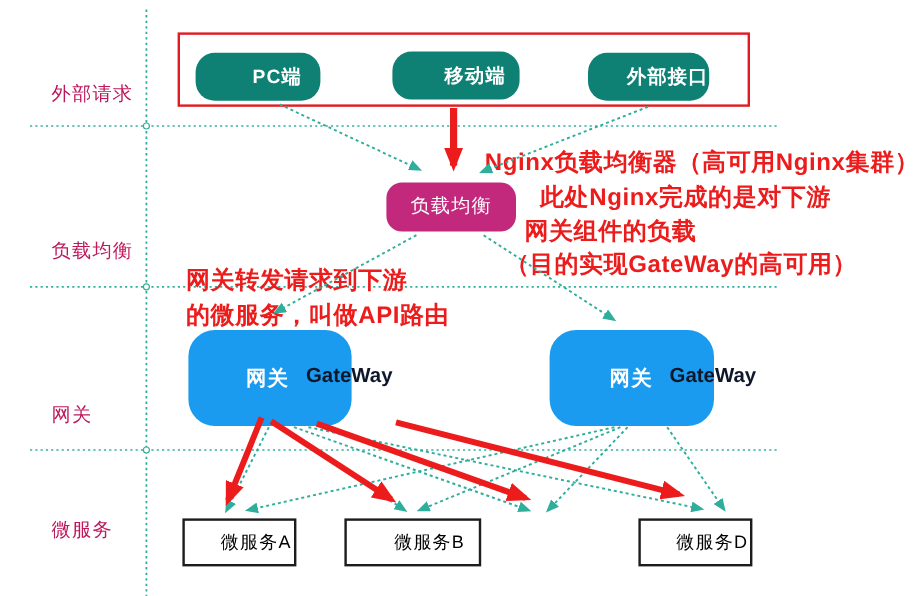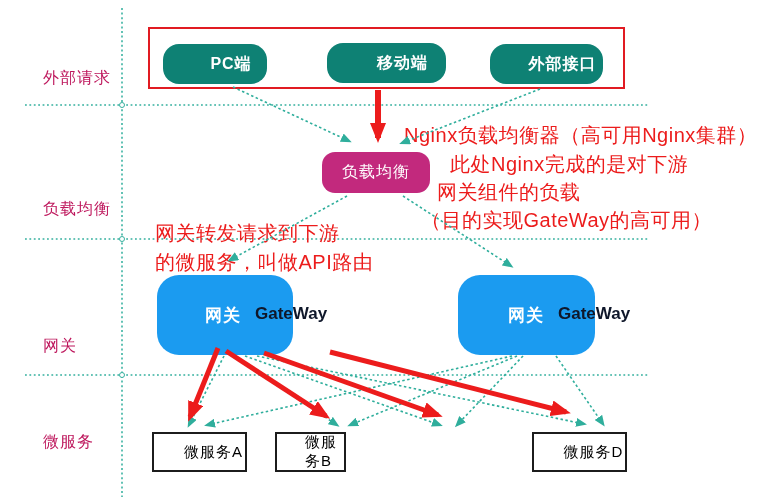--- a/index.html
+++ b/index.html
@@ -33,21 +33,21 @@
     display:flex; gap:14px; white-space:nowrap; font-size:17px; font-weight:bold; }
   .gw-zh { color:#ffffff; letter-spacing:1px; }
   .gw-en { color:#0f172a; }
 
   
   .svc-box { position:absolute; height:40px; background:#ffffff;
     border:2px solid #1c1c1c; color:#000000; font-size:15px;
     display:flex; align-items:center; justify-content:center; letter-spacing:1px;padding-left:28px; }
 
   
-  .anno { position:absolute; color:#ec1c1c; font-weight:normal; font-size:20px;
+  .anno { position:absolute; color:#ec1c1c; font-weight:bold; font-size:20px;
     white-space:nowrap; letter-spacing:0.5px; }
 
   .watermark { position:absolute; left:647px; top:471px; color:#9e9e9e;
     font-size:13px; white-space:nowrap; }
 </style>
 </head>
 <body>
 
 <div id="stage">
 
@@ -61,40 +61,40 @@
     <circle cx="122" cy="375" r="2.5" fill="#ffffff" stroke="#35b09e" stroke-width="1"></circle>
   </svg>
 
   <div class="row-label" style="left:43px; top:68px;">外部请求</div>
   <div class="row-label" style="left:43px; top:199px;">负载均衡</div>
   <div class="row-label" style="left:43px; top:336px;">网关</div>
   <div class="row-label" style="left:43px; top:432px;">微服务</div>
 
   <div class="clients-frame"></div>
   <div class="client-btn" style="left:163px; top:44px; width:104px;">PC端</div>
-  <div class="client-btn" style="left:327px; top:43px; width:119px;">移动端</div>
-  <div class="client-btn" style="left:490px; top:44px; width:113px;">外部接口</div>
+  <div class="client-btn" style="left:327px; top:43px; width:106px;">移动端</div>
+  <div class="client-btn" style="left:490px; top:44px; width:101px;">外部接口</div>
 
   <div class="lb-box">负载均衡</div>
 
   <div class="gw-box" style="left:157px; top:275px;">
     <div class="gw-text" style="left:48px;">
       <span class="gw-zh">网关</span>
       <span class="gw-en">GateWay</span>
     </div>
   </div>
   <div class="gw-box" style="left:458px; top:275px; width:137px;">
     <div class="gw-text" style="left:50px;">
       <span class="gw-zh">网关</span>
       <span class="gw-en">GateWay</span>
     </div>
   </div>
 
   <div class="svc-box" style="left:152px; top:432px; width:95px;">微服务A</div>
-  <div class="svc-box" style="left:275px; top:432px; width:71px;">微服务B</div>
+  <div class="svc-box" style="left:287px; top:432px; width:114px;">微服务B</div>
   <div class="svc-box" style="left:532px; top:432px; width:95px;">微服务D</div>
 
   <div class="anno" style="left:404px; top:122px;">Nginx负载均衡器（高可用Nginx集群）</div>
   <div class="anno" style="left:450px; top:151px;">此处Nginx完成的是对下游</div>
   <div class="anno" style="left:437px; top:179px;">网关组件的负载</div>
   <div class="anno" style="left:421px; top:207px;">（目的实现GateWay的高可用）</div>
   <div class="anno" style="left:155px; top:220px;">网关转发请求到下游</div>
   <div class="anno" style="left:155px; top:249px;">的微服务，叫做API路由</div>
 
 

